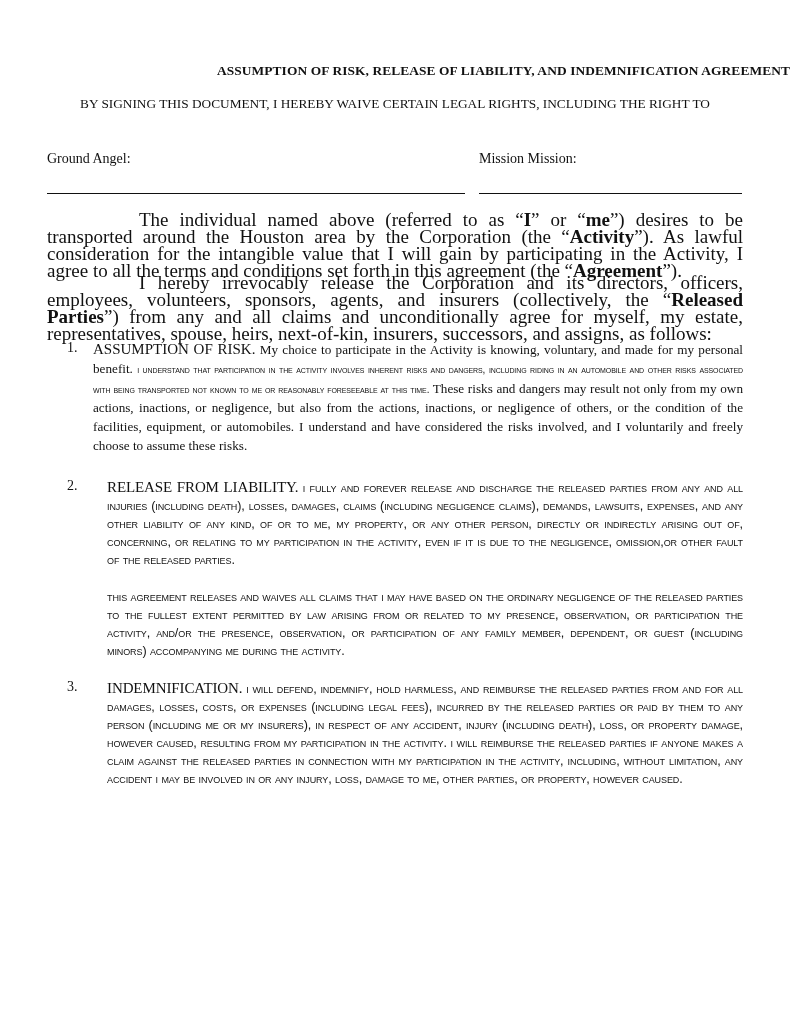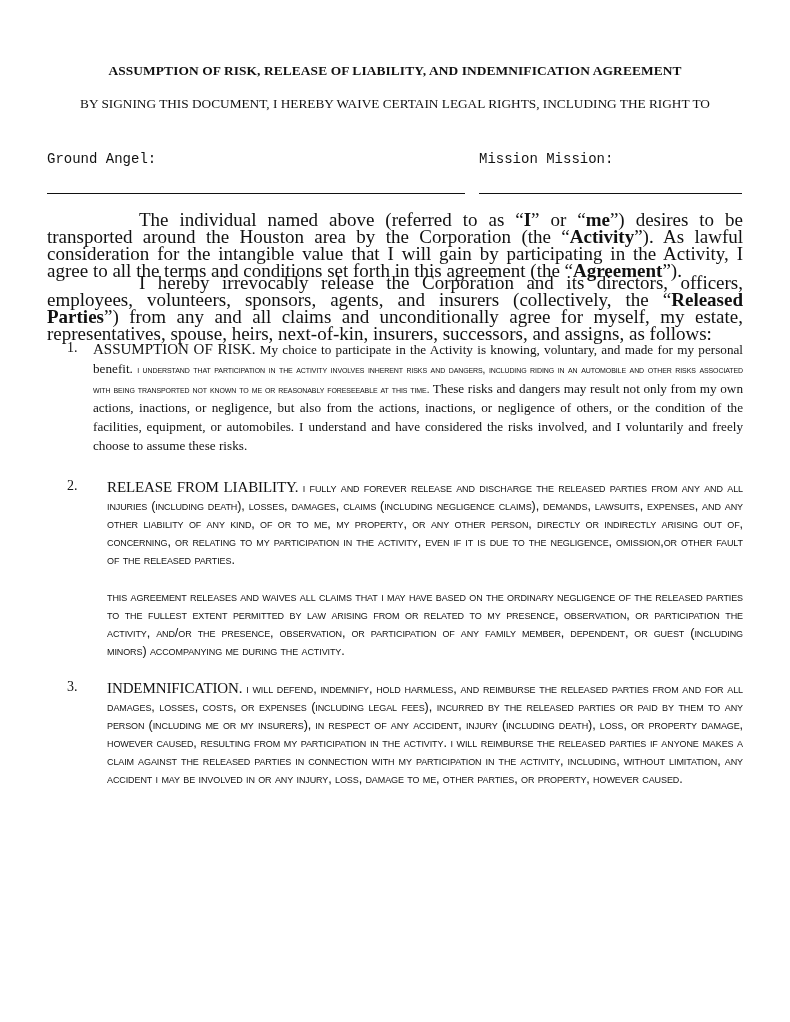--- a/index.html
+++ b/index.html
@@ -1,26 +1,26 @@
 <!DOCTYPE html>
 <html><head>
 <meta charset="utf-8">
 <style>
   html, body { margin: 0; padding: 0; background: #ffffff; }
   body { width: 790px; height: 1022px; position: relative; overflow: hidden; color: #111; }
   .title {
-    position: absolute; top: 63px; left: 0; width: 790px; text-align: center;
+    position: absolute; top: 63px; left: 0; width: 790px; text-align: right;
     font-family: "Liberation Serif", serif; font-weight: bold; font-size: 13.4px; letter-spacing: 0.1px;
   }
   .subtitle {
     position: absolute; top: 95px; left: 40px; width: 710px; text-align: center;
     font-family: "Liberation Serif", serif; font-size: 13.3px; line-height: 17px;
   }
   .field-label {
-    position: absolute; top: 151px; font-family: Liberation Mono, monospace; font-size: 14px;
+    position: absolute; top: 151px; font-family: Liberation Serif, serif; font-size: 14px;
   }
   .sig-line { position: absolute; top: 193px; height: 0; border-top: 1.5px solid #111; }
   .para {
     position: absolute; left: 47px; width: 696px;
     font-family: "Liberation Serif", serif; font-size: 19px; line-height: 17px;
     text-align: justify;
   }
   .para .indent { display: inline-block; width: 92px; }
   .item {
     position: absolute; left: 67px; width: 676px;

